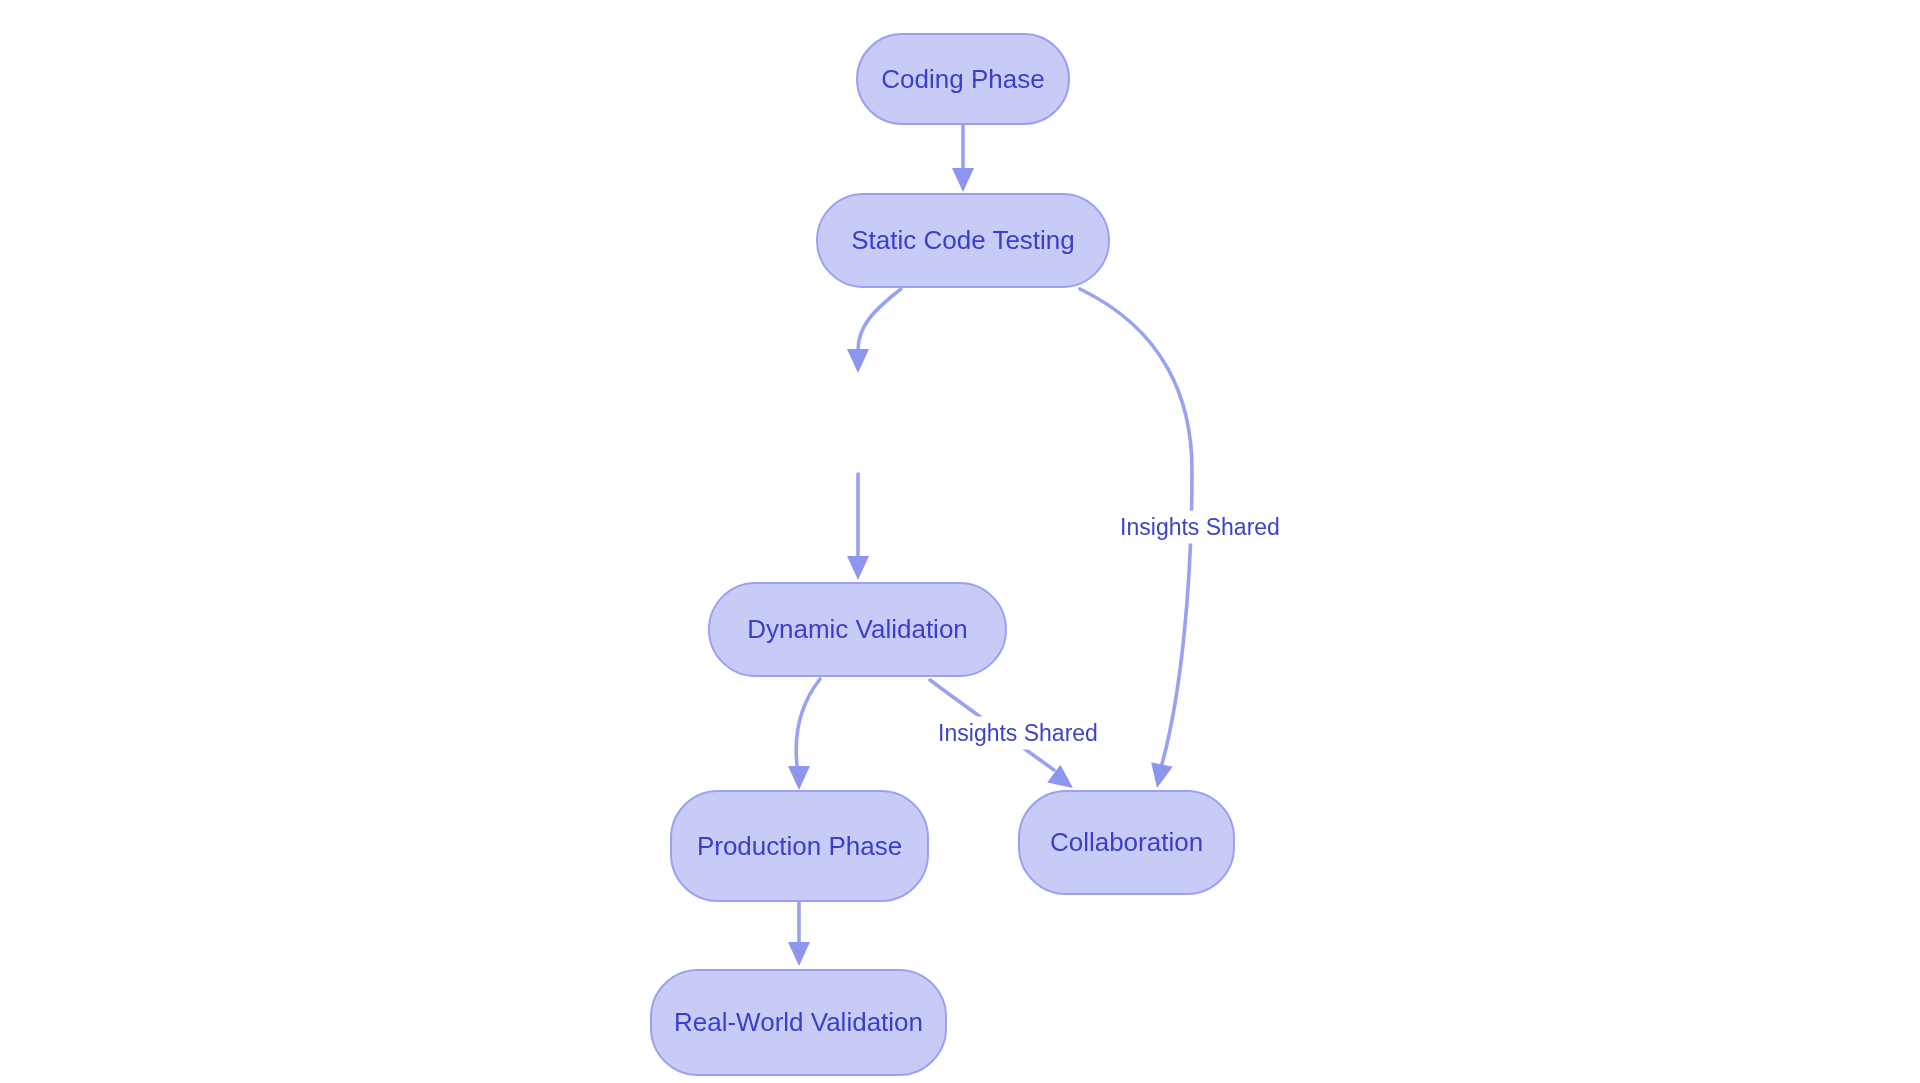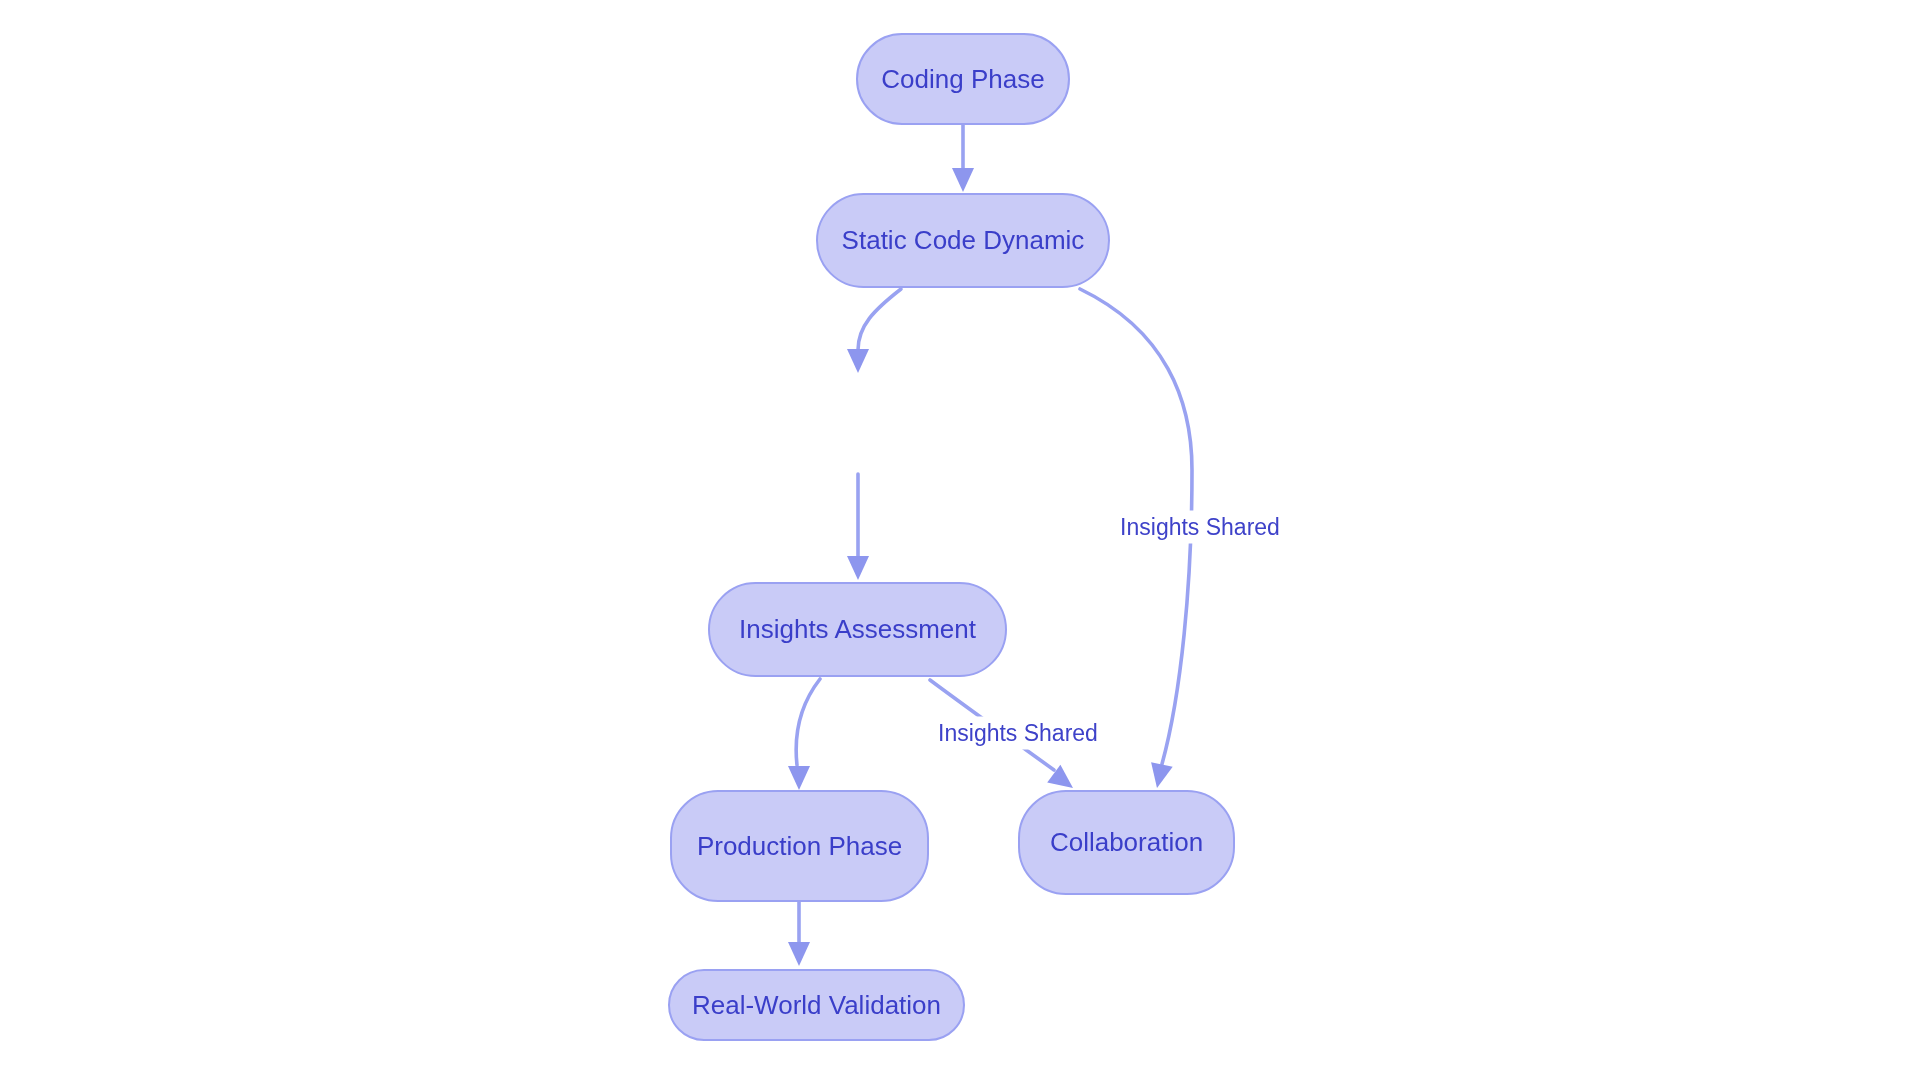--- a/index.html
+++ b/index.html
@@ -89,37 +89,37 @@
 
     <path class="edge" d="M 799 887 L 799 942"></path>
     <polygon class="arrowhead" points="799,966 788,942 810,942"></polygon>
   </svg>
 
   <div class="node" style="left:856px; top:15px;  width:214px; height:92px;margin-top:18px;">
     <span>Coding Phase</span>
   </div>
 
   <div class="node" style="left:816px; top:193px; width:294px; height:95px;">
-    <span>Static Code Dynamic</span>
+    <span>Static Code Testing</span>
   </div>
 
 
   <div class="node" style="left:708px; top:582px; width:299px; height:95px;">
-    <span>Insights Assessment</span>
+    <span>Dynamic Validation</span>
   </div>
 
   <div class="node" style="left:670px; top:790px; width:259px; height:112px;">
     <span>Production Phase</span>
   </div>
 
   <div class="node" style="left:1018px; top:790px; width:217px; height:105px;">
     <span>Collaboration</span>
   </div>
 
-  <div class="node" style="left:668px; top:969px; width:297px; height:72px;">
+  <div class="node" style="left:650px; top:969px; width:297px; height:107px;">
     <span>Real-World Validation</span>
   </div>
 
   <div class="edge-label" style="left:1200px; top:527px;">Insights Shared</div>
 
   <div class="edge-label" style="left:1018px; top:733px;">Insights Shared</div>
 
 </div>
 
 </body></html>

